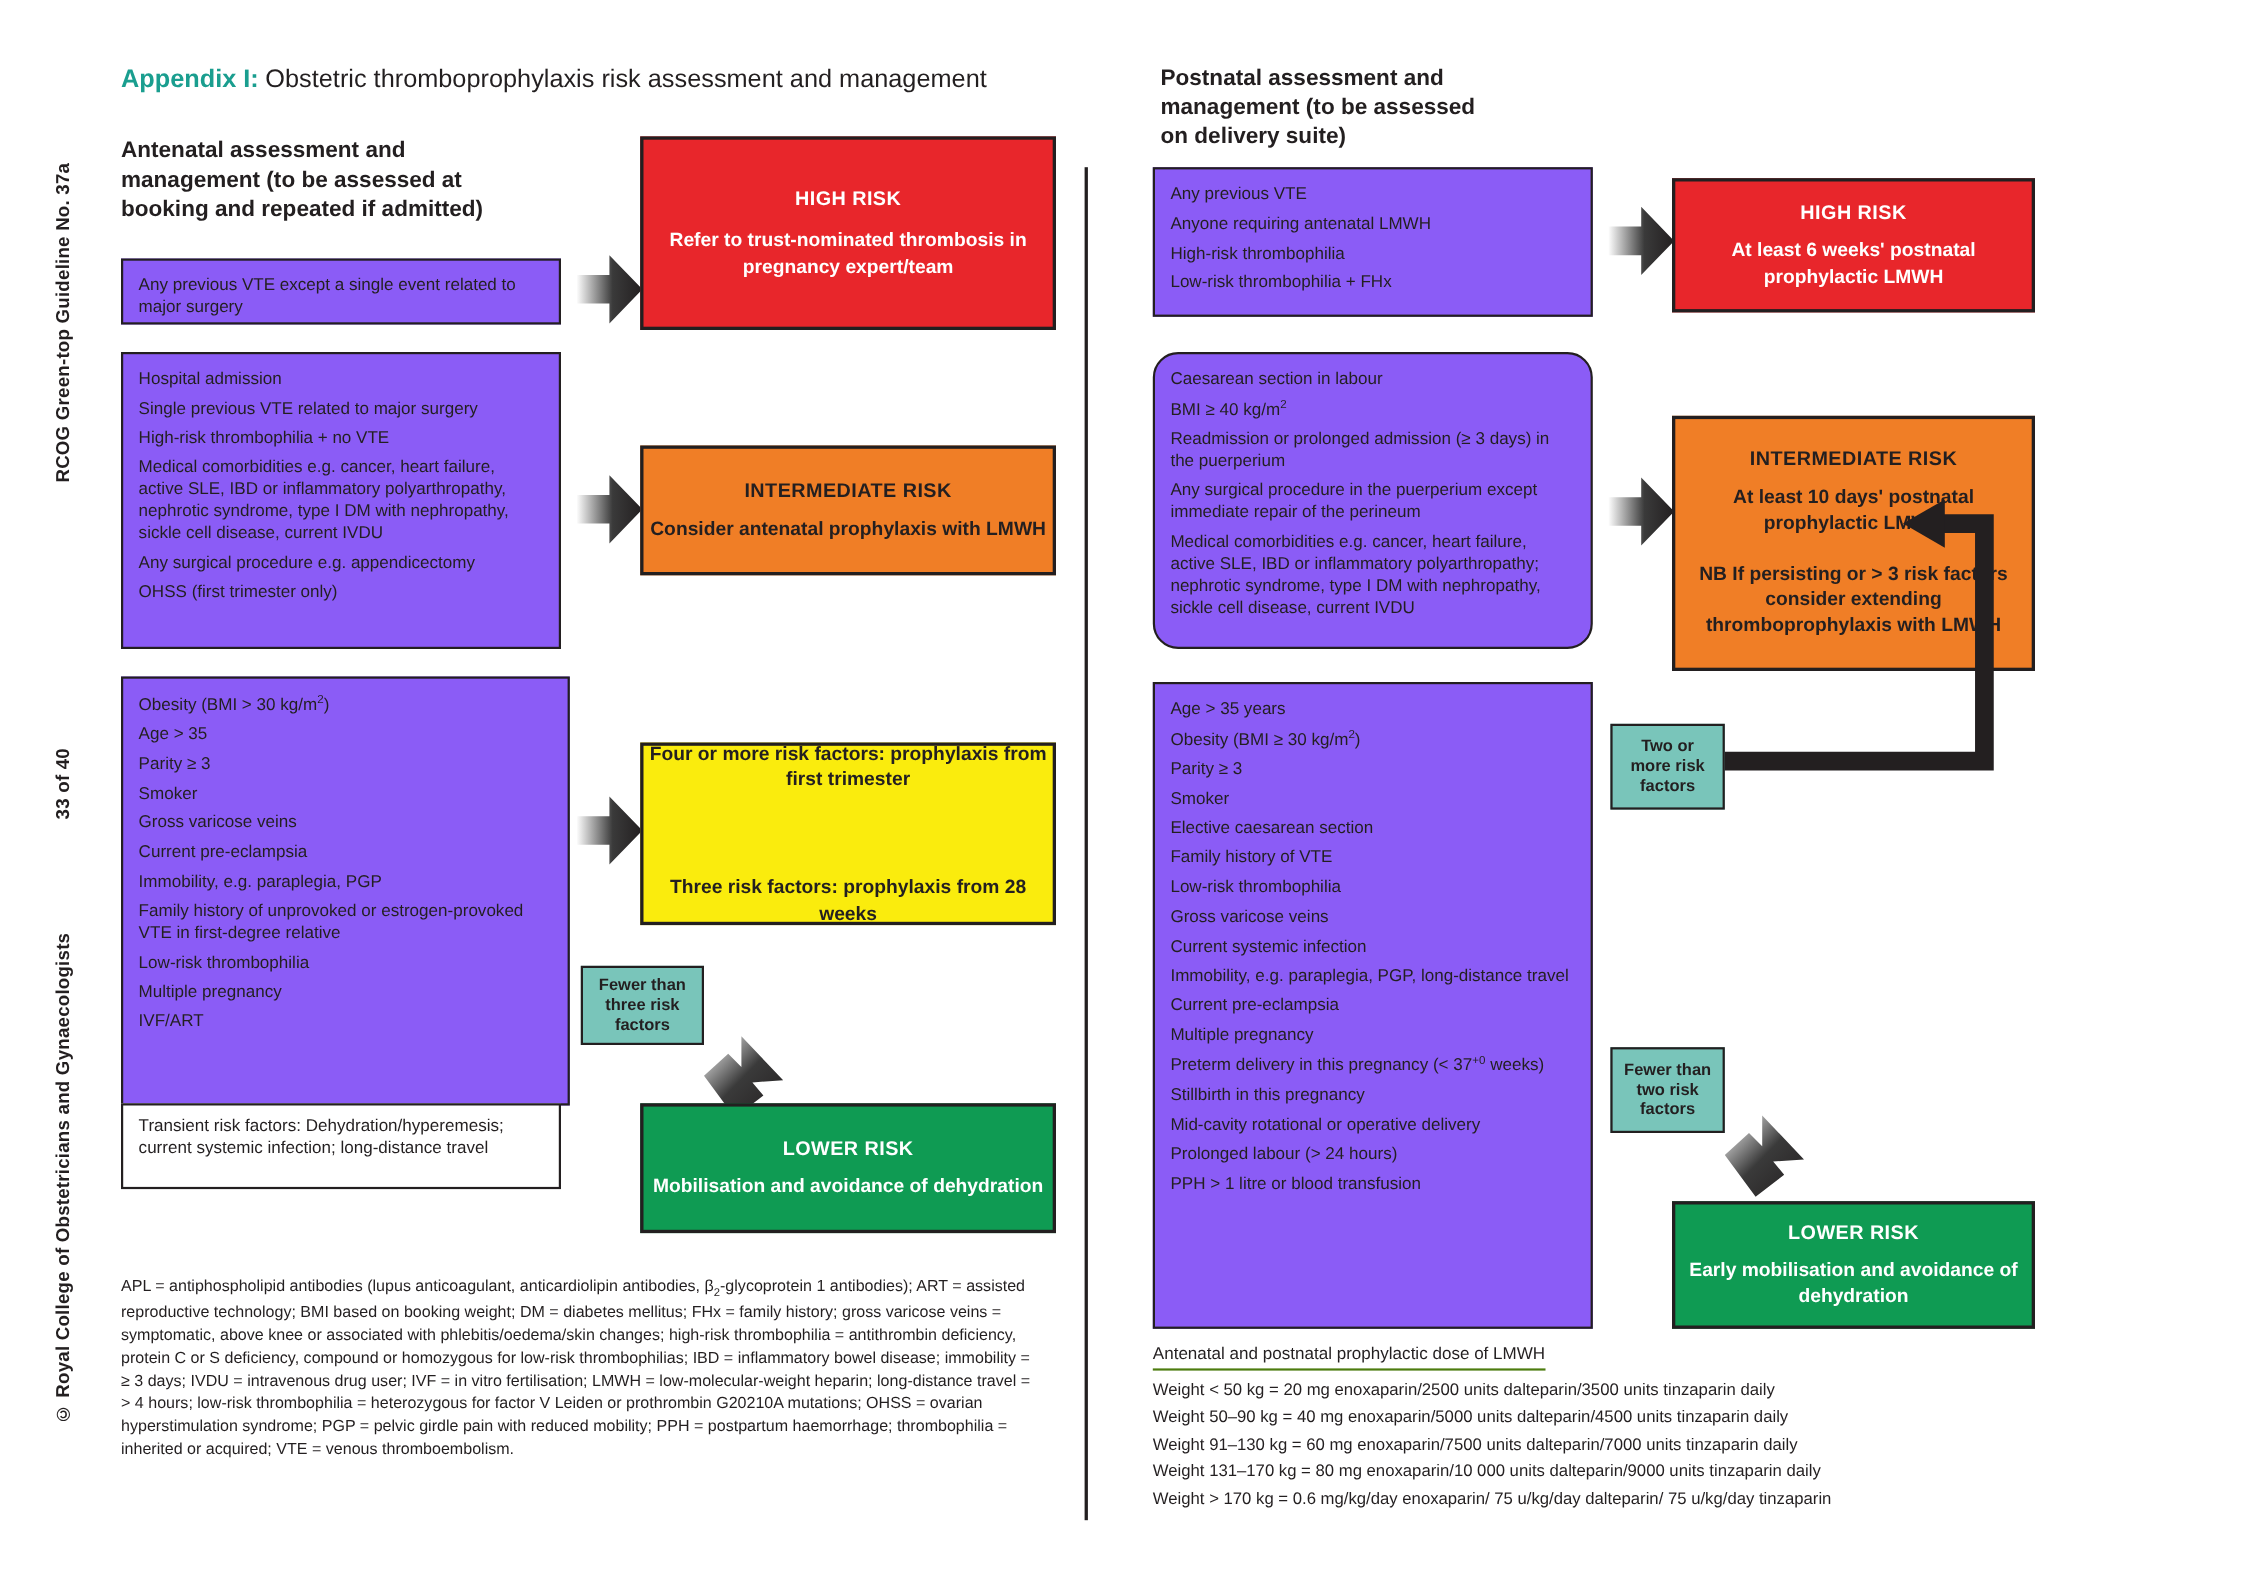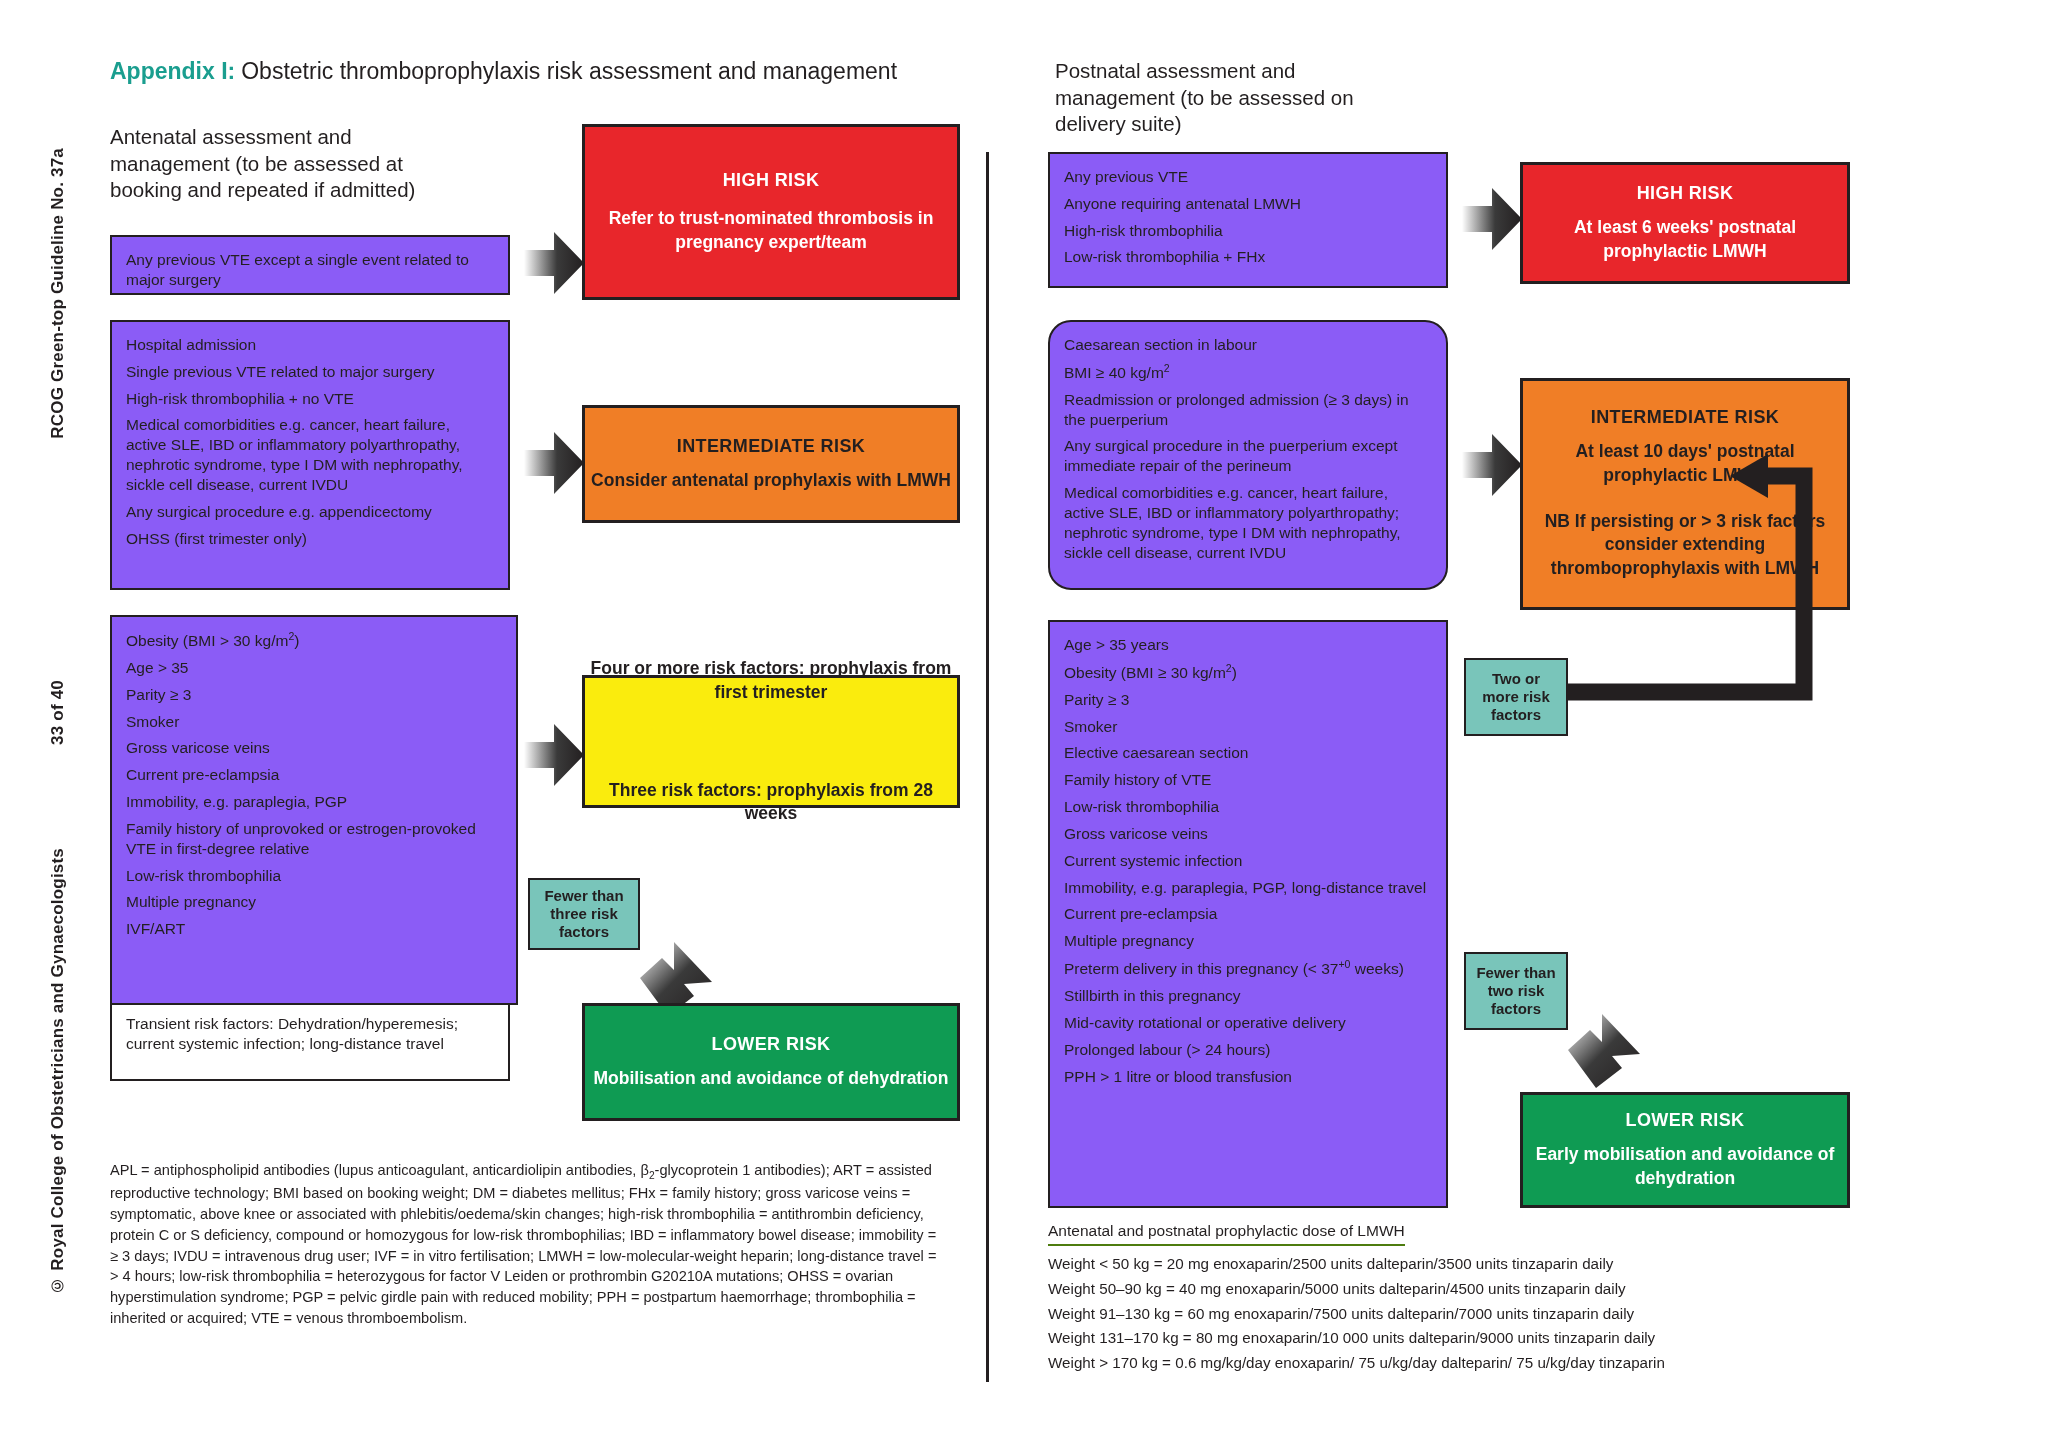--- a/index.html
+++ b/index.html
@@ -29,21 +29,21 @@
   #side-page{left:48px;top:680px;}
   #side-copyright{left:48px;top:848px;}
 
   
   .title-row{position:absolute;left:110px;top:58px;font-size:23px;white-space:nowrap;}
   .title-tag{color:#1a9e8f;font-weight:bold;}
   .title-rest{color:#231f20;font-weight:normal;padding-left:6px;}
 
   .col-heading{
     position:absolute;
-    font-weight:normal;
+    font-weight:bold;
     font-size:20.5px;
     line-height:1.3;
     color:#231f20;
   }
   #antenatal-heading{left:110px;top:124px;width:330px;}
   #postnatal-heading{left:1055px;top:58px;width:300px;}
 
   
   .divider{
     position:absolute;
@@ -227,21 +227,21 @@
           <linearGradient id="ag3" x1="0" y1="0" x2="1" y2="0">
         <stop offset="0%" stop-color="#ffffff"></stop>
             <stop offset="55%" stop-color="#3a3a3a"></stop>
             <stop offset="100%" stop-color="#231f20"></stop>
       </linearGradient>
         </defs>
       <path d="M0 22 L30 22 L30 4 L60 35 L30 66 L30 48 L0 48 Z" fill="url(#ag3)"></path>
     </svg>
   </div>
 
-  <div class="outcome yellow" style="left:582px;top:675px;width:378px;height:133px;gap:48px;">
+  <div class="outcome yellow" style="left:582px;top:675px;width:378px;height:166px;gap:48px;">
     <div class="sub" style="margin-top:0;">Four or more risk factors: prophylaxis from first trimester</div>
     <div class="sub2" style="margin-top:26px;">Three risk factors: prophylaxis from 28 weeks</div>
   </div>
 
   <div class="chip" style="left:528px;top:878px;width:112px;height:72px;">Fewer than three risk factors</div>
 
   <div class="arrow-r" style="left:638px;top:938px;">
     <svg width="80" height="82" viewBox="0 0 80 82">
       <defs>
           <linearGradient id="ag4" x1="0" y1="0" x2="1" y2="1">

